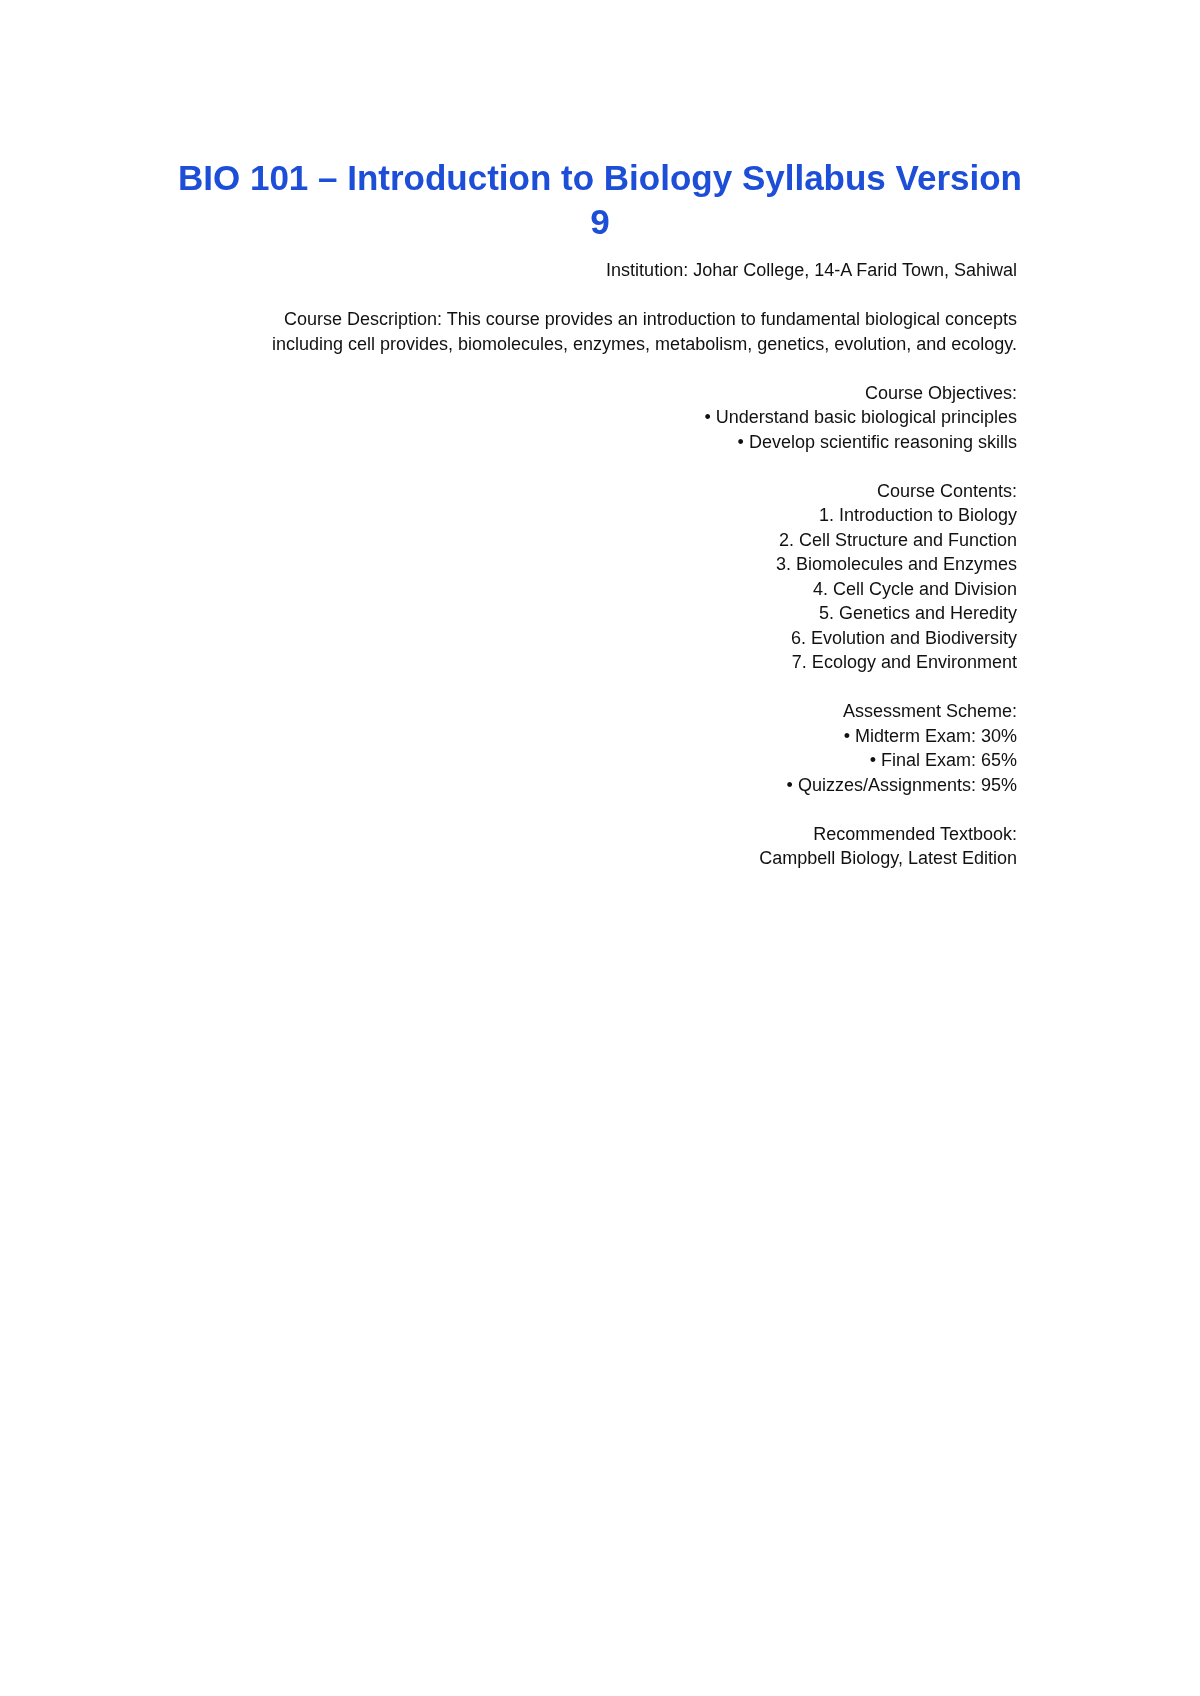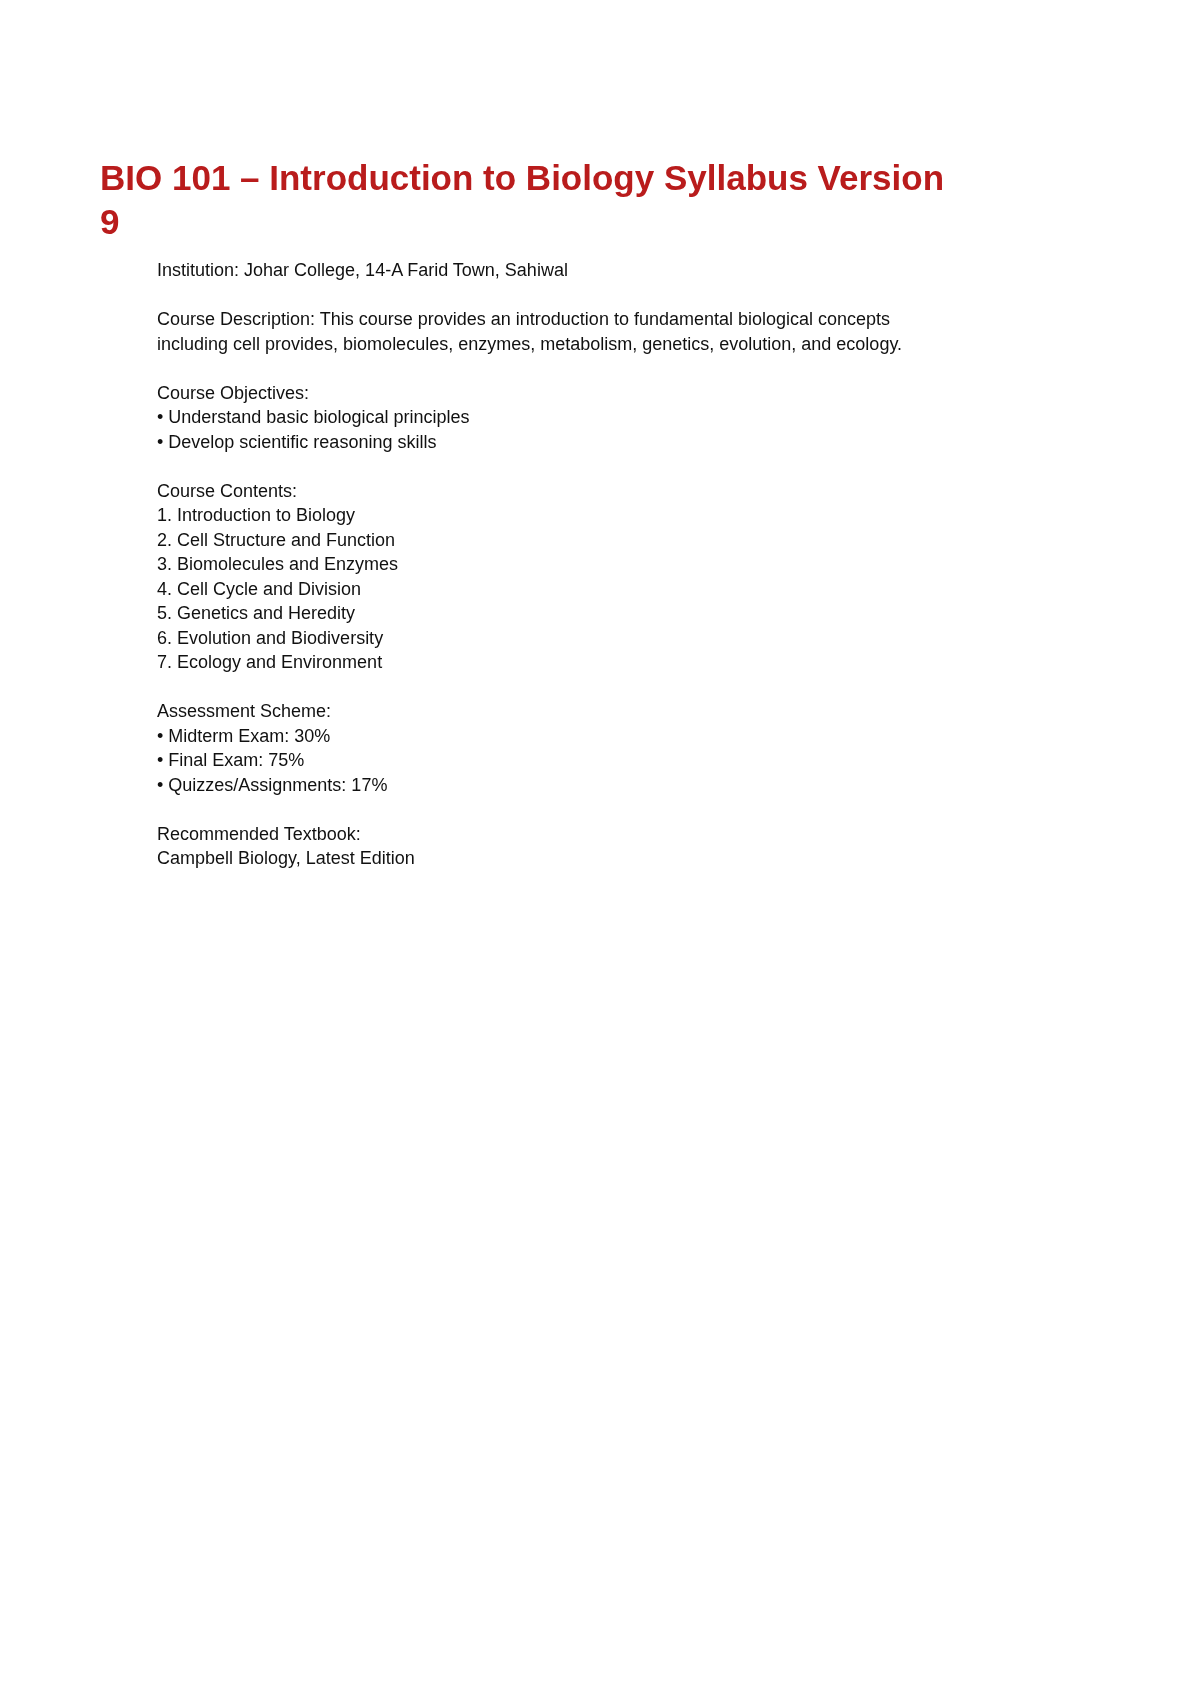--- a/index.html
+++ b/index.html
@@ -1,24 +1,24 @@
 <!DOCTYPE html>
 <html><head>
 <meta charset="utf-8">
 <style>
   html, body { margin: 0; padding: 0; background: #ffffff; }
   body { width: 1200px; height: 1696px; position: relative; overflow: hidden;
          font-family: "Liberation Sans", sans-serif; color: #111; }
   .page { position: absolute; left: 0; top: 0; width: 1200px; height: 1696px; background: #fff; }
-  .title { position: absolute; left: 100px; width: 1000px; top: 156px; 
-           font-weight: bold; font-size: 35px; line-height: 44px; color: #b91c1c; }
+  .title { position: absolute; left: 100px; width: 1000px; top: 156px; text-align: center;
+           font-weight: bold; font-size: 35px; line-height: 44px; color: #1d4ed8; }
   .body { position: absolute; left: 157px; top: 258px; width: 860px;
           font-size: 18px; line-height: 24.5px; color: #111; }
   .gap { height: 24.5px; }
-  .line { white-space: nowrap; }
+  .line { white-space: nowrap; text-align: right; }
 </style>
 </head>
 <body>
 
 <div class="page">
   <div class="title">
     <div>BIO 101 – Introduction to Biology Syllabus Version</div>
     <div>9</div>
   </div>
 
@@ -45,22 +45,22 @@
       <div class="line">4. Cell Cycle and Division</div>
       <div class="line">5. Genetics and Heredity</div>
       <div class="line">6. Evolution and Biodiversity</div>
       <div class="line">7. Ecology and Environment</div>
     </div>
     <div class="gap"></div>
 
     <div>
       <div class="line">Assessment Scheme:</div>
       <div class="line">• Midterm Exam: 30%</div>
-      <div class="line">• Final Exam: 75%</div>
-      <div class="line">• Quizzes/Assignments: 17%</div>
+      <div class="line">• Final Exam: 65%</div>
+      <div class="line">• Quizzes/Assignments: 95%</div>
     </div>
     <div class="gap"></div>
 
     <div>
       <div class="line">Recommended Textbook:</div>
       <div class="line">Campbell Biology, Latest Edition</div>
     </div>
   </div>
 </div>
 

